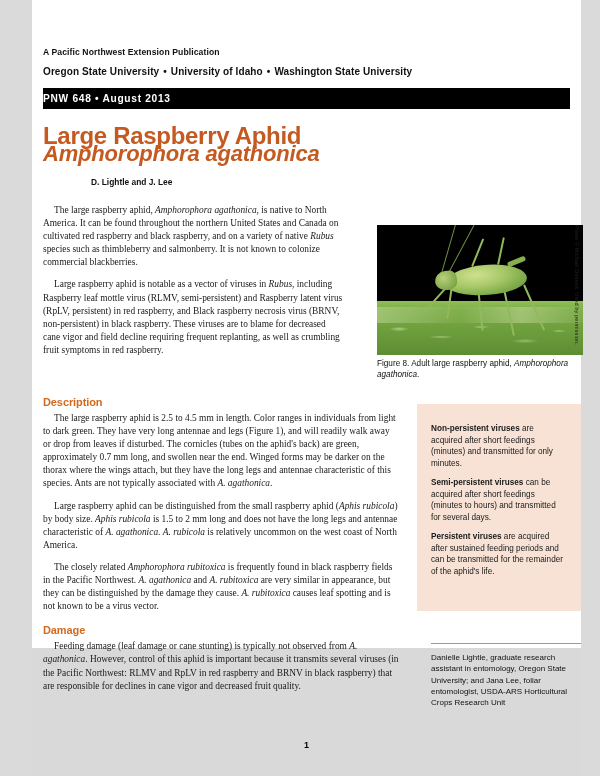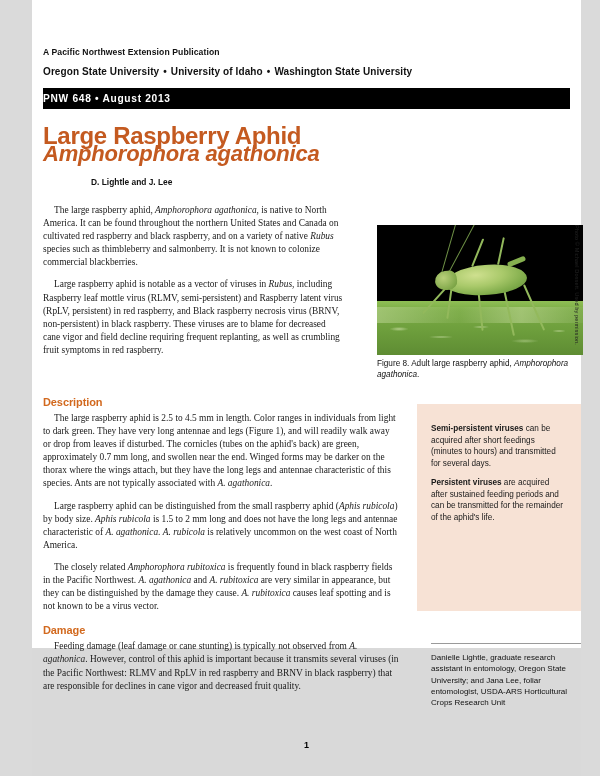--- a/index.html
+++ b/index.html
@@ -366,20 +366,21 @@
 
     <p class="body"><span>The closely related </span><i>Amphorophora rubitoxica</i><span> is frequently found in black raspberry fields in the Pacific Northwest. </span><i>A. agathonica</i><span> and </span><i>A. rubitoxica</i><span> are very similar in appearance, but they can be distinguished by the damage they cause. </span><i>A. rubitoxica</i><span> causes leaf spotting and is not known to be a virus vector.</span></p>
 
     <h2 class="section gap">Damage</h2>
 
     <p class="body"><span>Feeding damage (leaf damage or cane stunting) is typically not observed from </span><i>A. agathonica</i><span>. However, control of this aphid is important because it transmits several viruses (in the Pacific Northwest: RLMV and RpLV in red raspberry and BRNV in black raspberry) that are responsible for declines in cane vigor and decreased fruit quality.</span></p>
   </div>
 
   <div class="sidebox">
     <div class="sidebox-inner">
+      <p class="sb-p"><b>Non-persistent viruses</b><span> are acquired after short feedings (minutes) and transmitted for only minutes.</span></p>
       <p class="sb-p"><b>Semi-persistent viruses</b><span> can be acquired after short feedings (minutes to hours) and transmitted for several days.</span></p>
       <p class="sb-p"><b>Persistent viruses</b><span> are acquired after sustained feeding periods and can be transmitted for the remainder of the aphid's life.</span></p>
     </div>
   </div>
 
   <div class="bio-rule"></div>
   <div class="bio">Danielle Lightle, graduate research assistant in entomology, Oregon State University; and Jana Lee, foliar entomologist, USDA-ARS Horticultural Crops Research Unit</div>
 
   <div class="pagenum">1</div>
 

